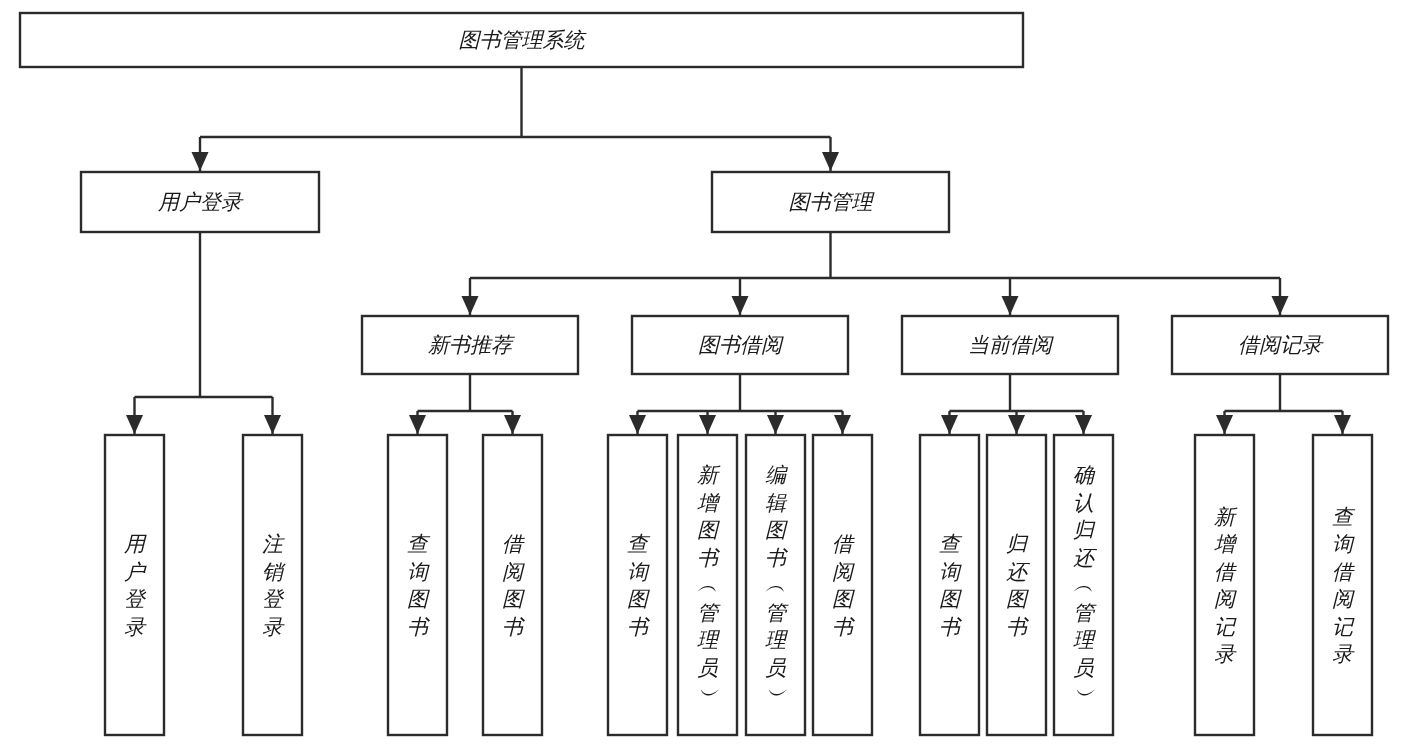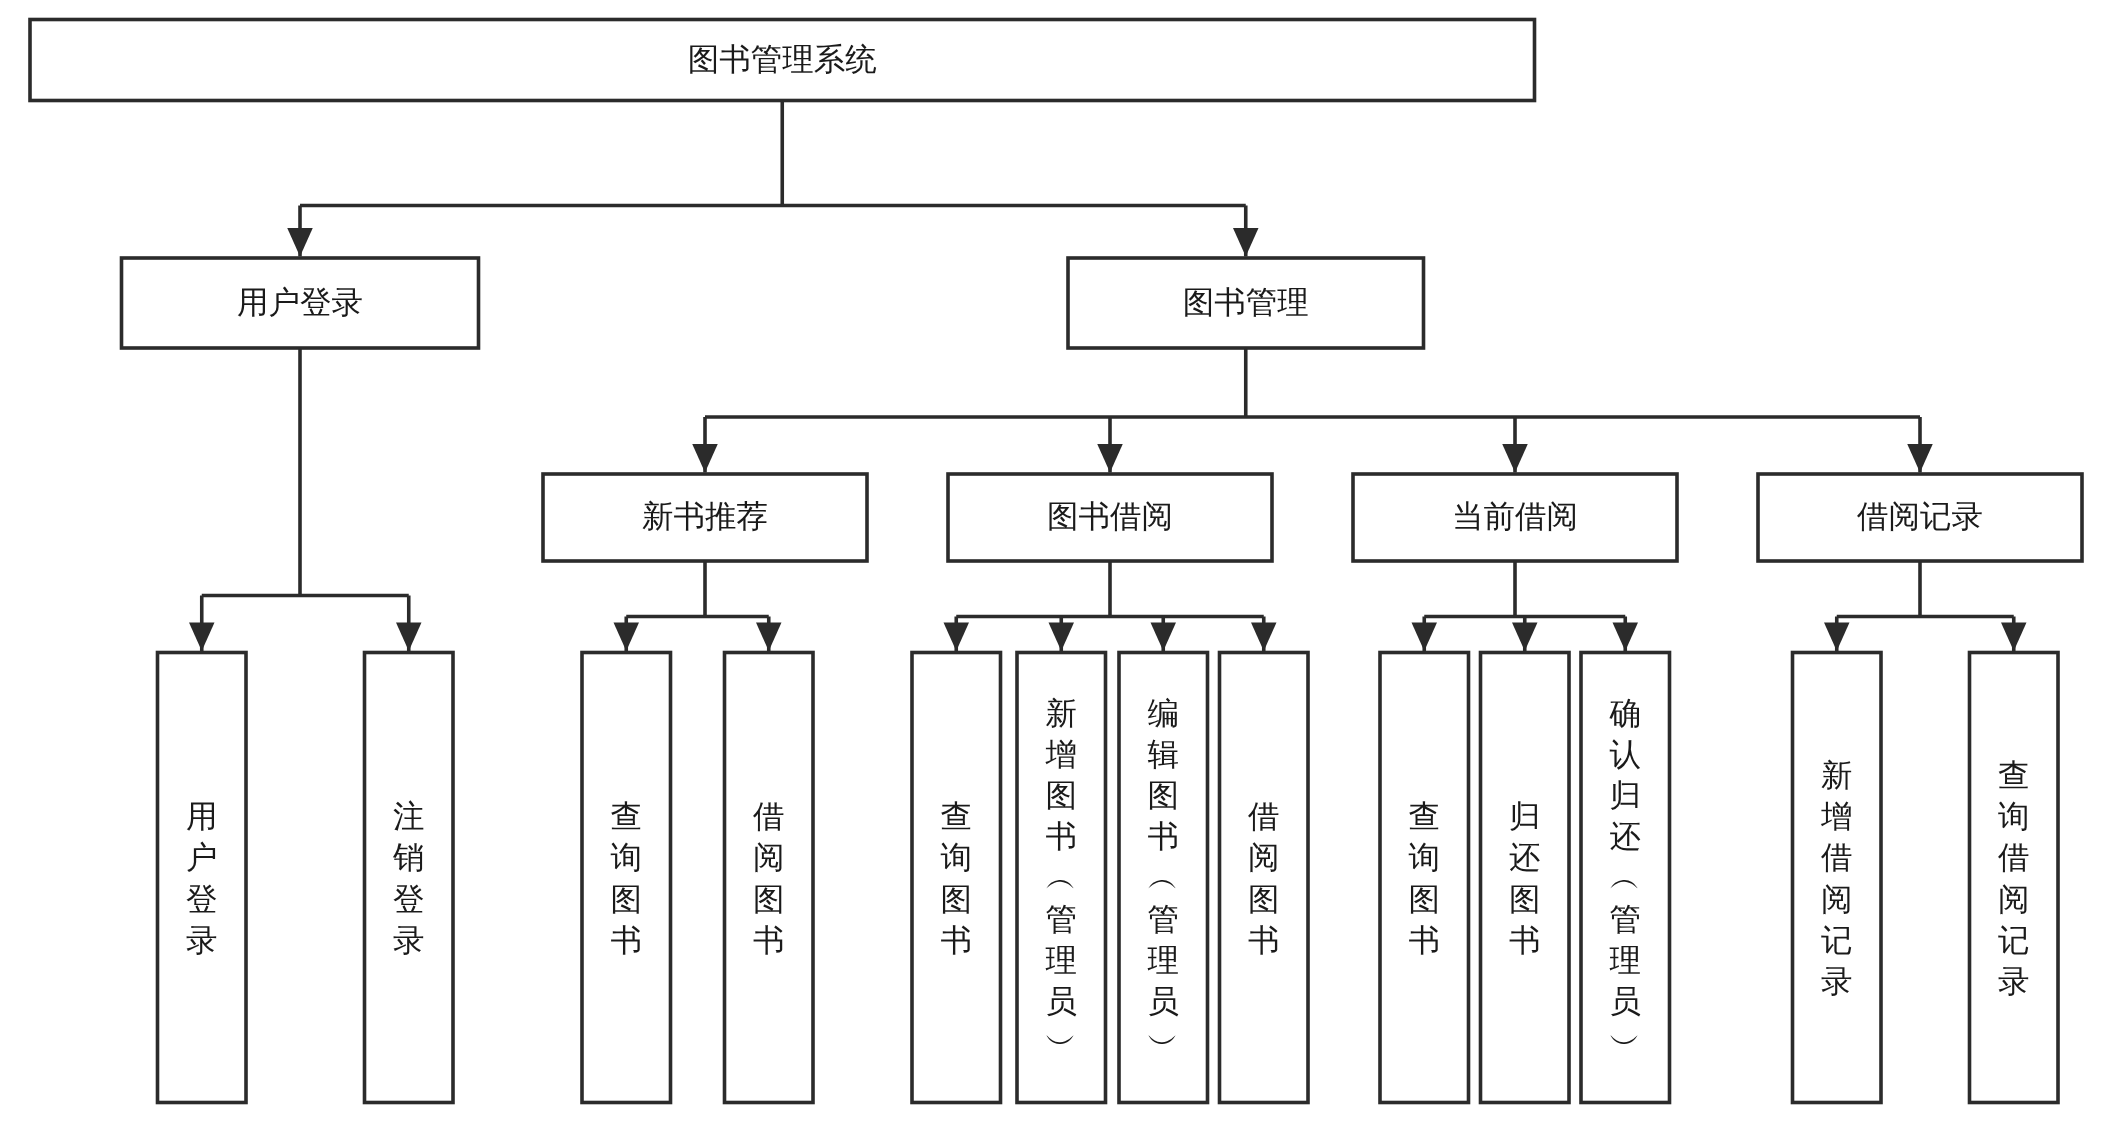--- a/index.html
+++ b/index.html
@@ -13,20 +13,21 @@
     height: 747px;
     font-family: "Liberation Sans", "DejaVu Sans", sans-serif;
     overflow: hidden;
     position: relative;
   }
   #diagram-root {
     position: relative;
     width: 1405px;
     height: 531px;
     background: #ffffff;
+    font-style: italic;
   }
   svg#tree-svg {
     position: absolute;
     left: 0;
     top: 0;
     width: 1405px;
     height: 747px;
     display: block;
   }
   .node-rect {

